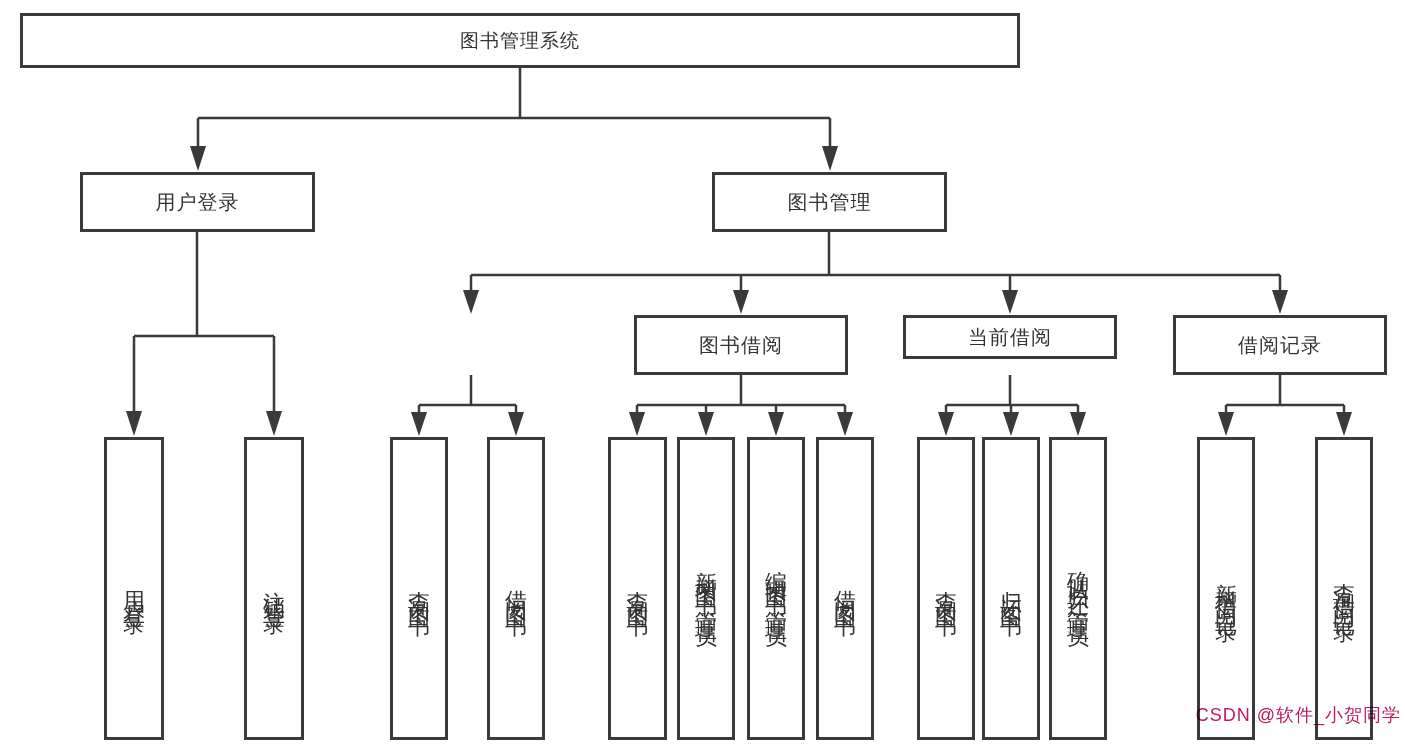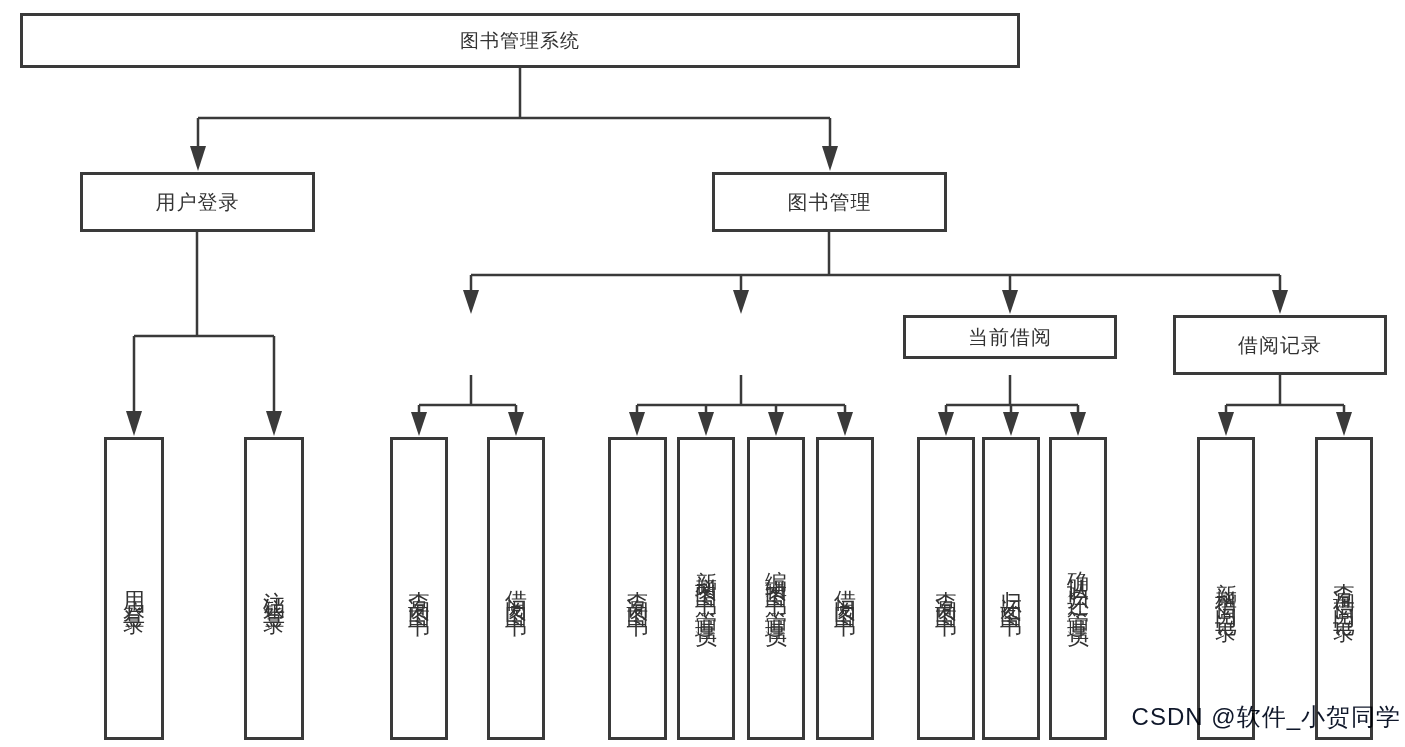--- a/index.html
+++ b/index.html
@@ -12,21 +12,21 @@
     position:absolute;box-sizing:border-box;border:3px solid #3a3a3a;background:#ffffff;
     display:flex;align-items:center;justify-content:center;color:#333333;
   }
   .node.h span{font-size:20px;letter-spacing:1px;white-space:nowrap;}
   .node.root span{font-size:19px;}
   .node.v span{
     writing-mode:vertical-rl;text-orientation:mixed;
     font-size:22px;letter-spacing:8px;line-height:1;white-space:nowrap;
   }
   .watermark{
-    position:absolute;right:4px;bottom:14px;font-size:24px;color:#0f172a;
+    position:absolute;right:4px;bottom:20px;font-size:18px;color:#be185d;
     mix-blend-mode:multiply;letter-spacing:1px;z-index:5;white-space:nowrap;
   }
 </style>
 </head>
 <body>
 
 <div class="stage">
 
   <svg class="connectors" viewBox="0 0 1405 747" xmlns="http://www.w3.org/2000/svg">
     <g stroke="#3a3a3a" stroke-width="2.5" fill="none">
@@ -93,20 +93,23 @@
     <span>图书管理系统</span>
   </div>
 
   <div class="node h" style="left:80px;top:172px;width:235px;height:60px">
     <span>用户登录</span>
   </div>
   <div class="node h" style="left:712px;top:172px;width:235px;height:60px">
     <span>图书管理</span>
   </div>
 
+  <div class="node h" style="left:634px;top:315px;width:214px;height:60px">
+    <span>图书借阅</span>
+  </div>
   <div class="node h" style="left:903px;top:315px;width:214px;height:44px">
     <span>当前借阅</span>
   </div>
   <div class="node h" style="left:1173px;top:315px;width:214px;height:60px">
     <span>借阅记录</span>
   </div>
 
   <div class="node v" style="left:104px;top:437px;width:60px;height:303px">
     <span>用户登录</span>
   </div>

